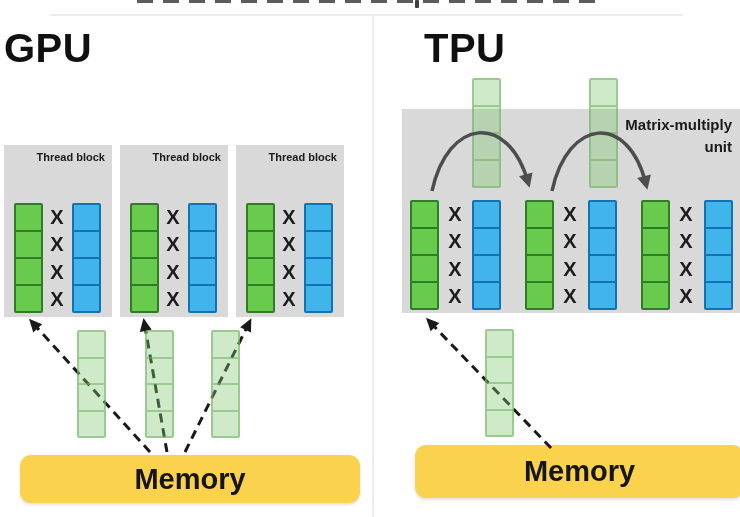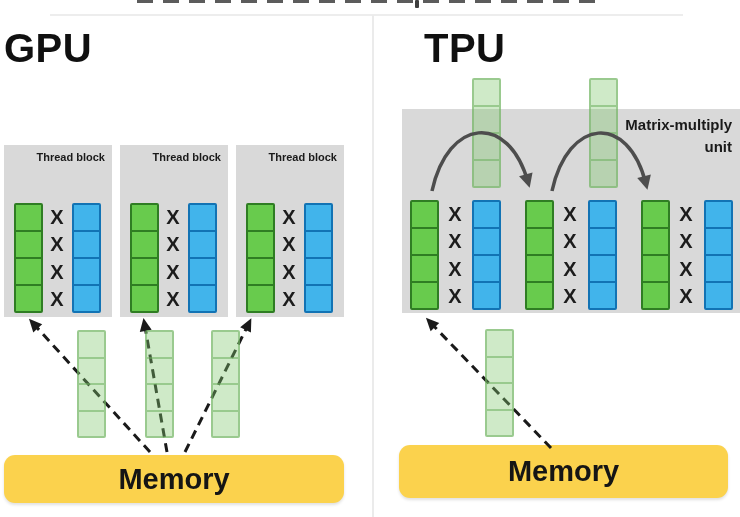--- a/index.html
+++ b/index.html
@@ -63,21 +63,21 @@
     border-radius:2px;display:flex;flex-direction:column;z-index:3;
   }
   .faded-col .cell{flex:1;}
   .faded-col .cell + .cell{border-top:2px solid var(--faded-green-border,rgba(110,175,95,.45));}
 
   
   .memory{
     position:absolute;border-radius:11px;background:var(--memory-yellow,#fbd24d);
     display:flex;align-items:center;justify-content:center;z-index:1;
     box-shadow:0 2px 3px rgba(0,0,0,.12);
-    font-size:29px;font-weight:700;color:#151515;
+    font-size:29px;font-weight:700;color:#151515;margin-left:16px;
   }
   #gpu-memory{left:4px;top:455px;width:340px;height:48px;}
   #tpu-memory{left:399px;top:445px;width:329px;height:53px;}
 
   
   svg.overlay{position:absolute;left:0;top:0;pointer-events:none;}
   #dashed-layer{z-index:2;}
   #arc-layer{z-index:5;}
   .dashed-arrow{stroke:var(--arrow-black,#1a1a1a);stroke-width:3;fill:none;stroke-dasharray:9 6;}
   .arc-arrow{stroke:var(--arc-gray,#4d4d4d);stroke-width:3.5;fill:none;}

